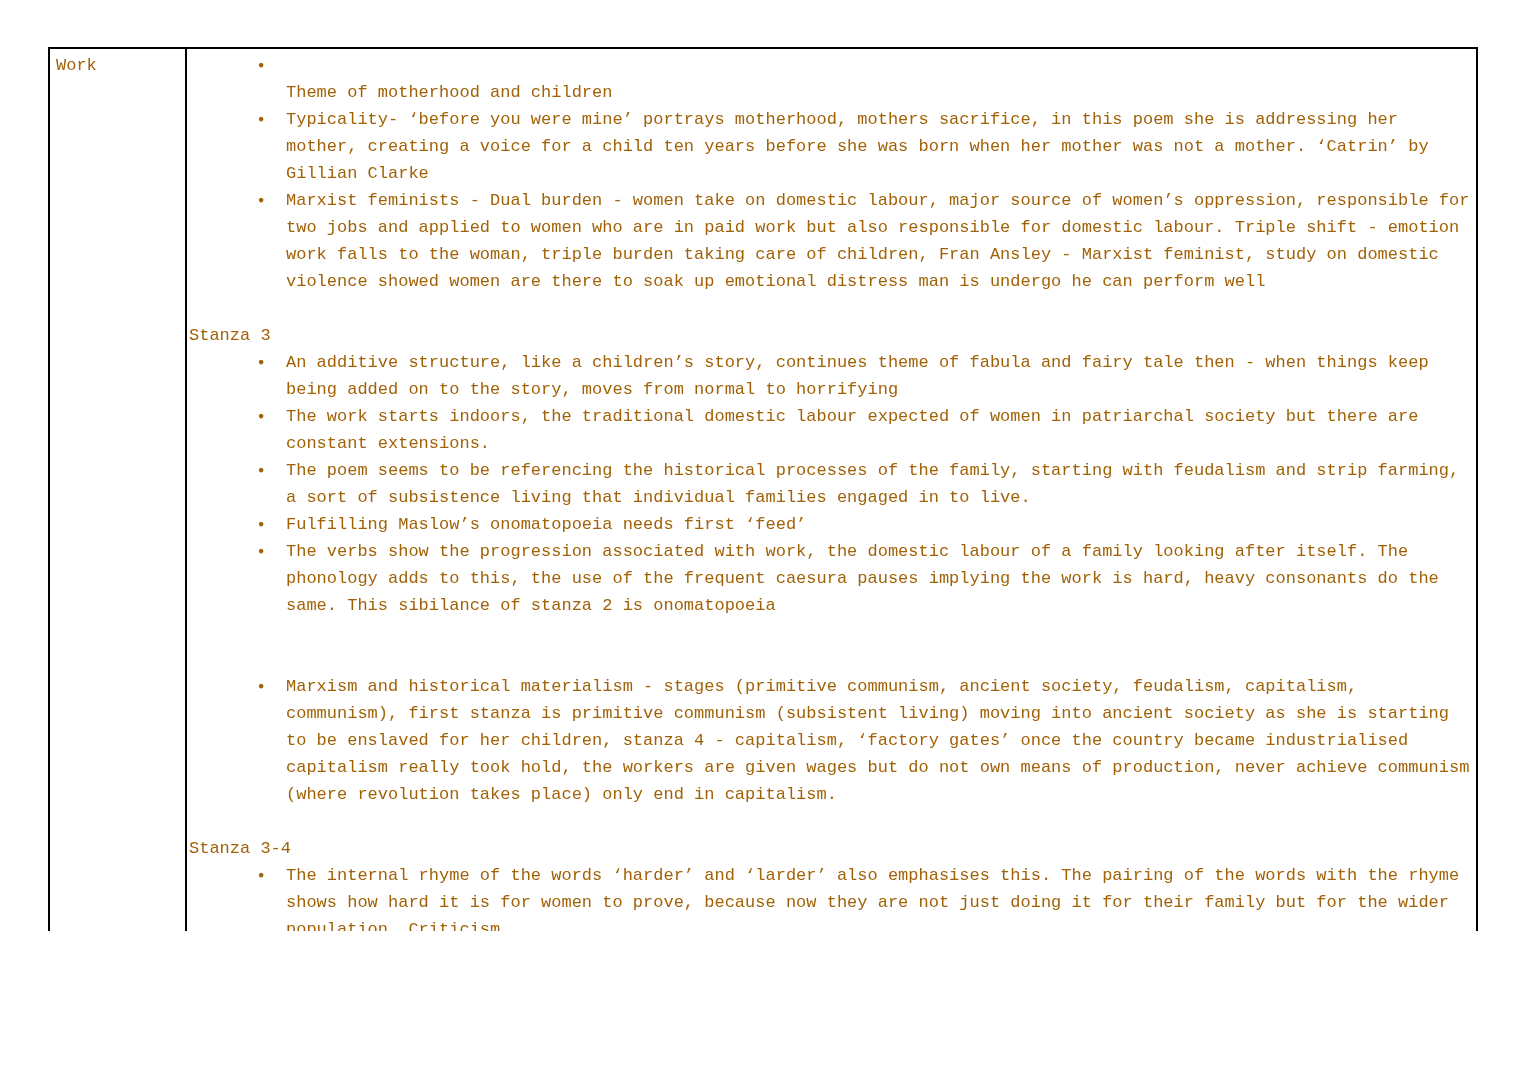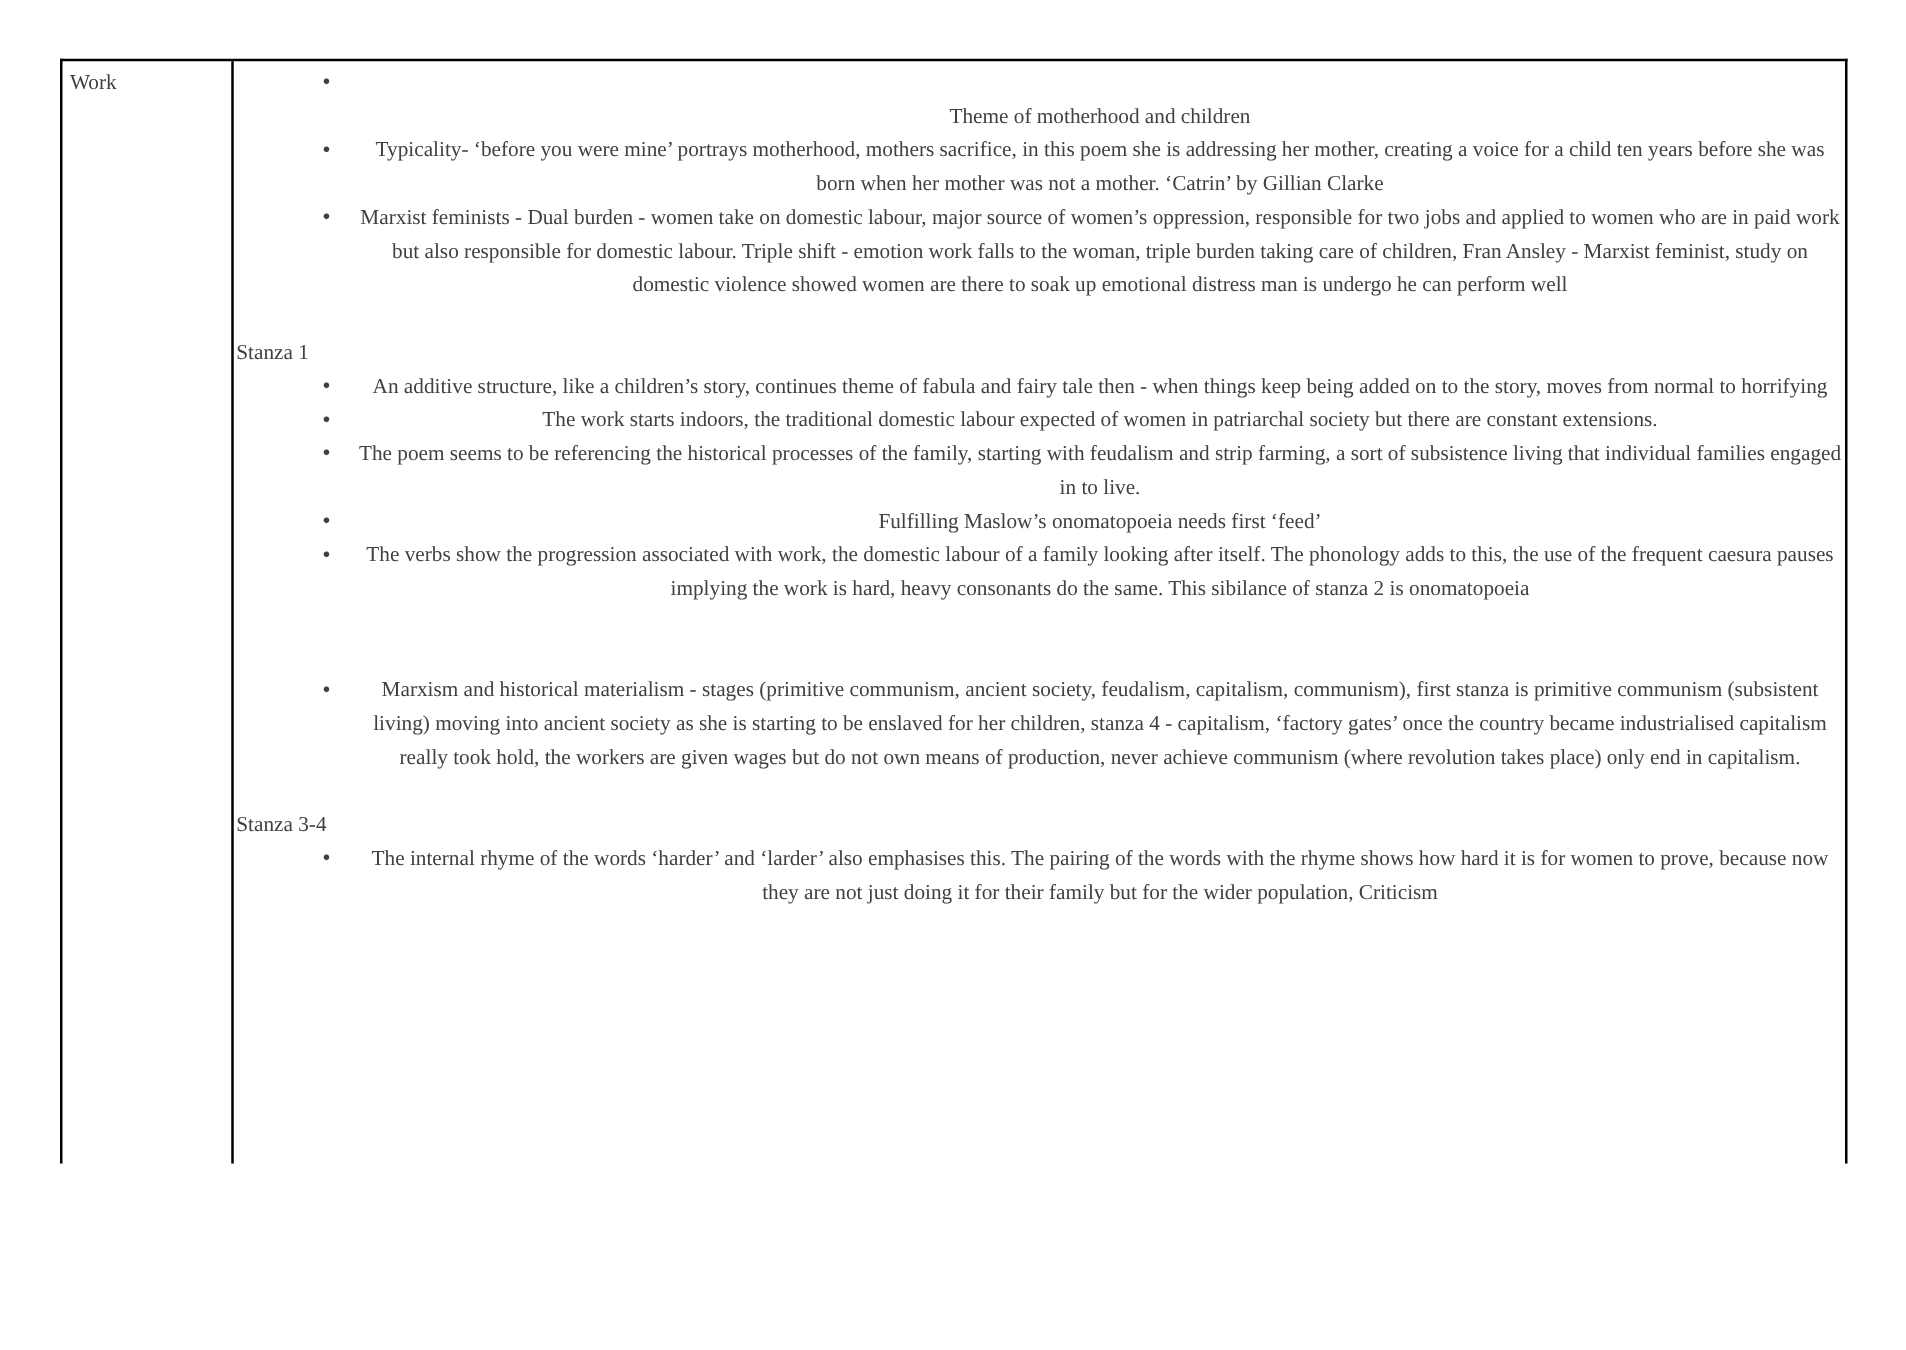--- a/index.html
+++ b/index.html
@@ -3,22 +3,22 @@
 <meta charset="utf-8">
 <style>
   * { margin: 0; padding: 0; box-sizing: border-box; }
   html, body { background: #ffffff; }
   .page {
     position: relative;
     width: 1525px;
     height: 931px;
     background: #ffffff;
     overflow: hidden;
-    font-family: Liberation Serif, serif;
-    color: #404040;
+    font-family: Liberation Mono, monospace;
+    color: #a16207;
     font-size: 17px;
     line-height: 27px;
   }
   .notes-table {
     position: absolute;
     left: 48px;
     top: 47px;
     width: 1430px;
     height: 1060px; 
     border: 2px solid #000000;
@@ -35,21 +35,20 @@
   }
   .cell-content {
     flex: 1;
     padding: 3px 2px 0 2px;
     overflow: hidden;
   }
   ul.bullets {
     list-style: none;
     margin: 0;
     padding: 0 0 0 97px;
-    text-align: center;
   }
   ul.bullets > li {
     position: relative;
   }
   ul.bullets > li::before {
     content: "\25CF"; 
     position: absolute;
     left: -28px;
     top: 0;
     font-size: 10.5px;
@@ -71,21 +70,21 @@
 
     <div class="cell-content">
 
       <ul class="bullets">
         <li><span class="bullet-text">
 Theme of motherhood and children</span></li>
         <li><span class="bullet-text">Typicality- ‘before you were mine’ portrays motherhood, mothers sacrifice, in this poem she is addressing her mother, creating a voice for a child ten years before she was born when her mother was not a mother. ‘Catrin’ by Gillian Clarke</span></li>
         <li><span class="bullet-text">Marxist feminists - Dual burden - women take on domestic labour, major source of women’s oppression, responsible for two jobs and applied to women who are in paid work but also responsible for domestic labour. Triple shift - emotion work falls to the woman, triple burden taking care of children, Fran Ansley - Marxist feminist, study on domestic violence showed women are there to soak up emotional distress man is undergo he can perform well</span></li>
       </ul>
 
-      <div class="section-heading">Stanza 1</div>
+      <div class="section-heading">Stanza 3</div>
 
       <ul class="bullets">
         <li><span class="bullet-text">An additive structure, like a children’s story, continues theme of fabula and fairy tale then - when things keep being added on to the story, moves from normal to horrifying</span></li>
         <li><span class="bullet-text">The work starts indoors, the traditional domestic labour expected of women in patriarchal society but there are constant extensions.</span></li>
         <li><span class="bullet-text">The poem seems to be referencing the historical processes of the family, starting with feudalism and strip farming, a sort of subsistence living that individual families engaged in to live.</span></li>
         <li><span class="bullet-text">Fulfilling Maslow’s onomatopoeia needs first ‘feed’</span></li>
         <li><span class="bullet-text">The verbs show the progression associated with work, the domestic labour of a family looking after itself. The phonology adds to this, the use of the frequent caesura pauses implying the work is hard, heavy consonants do the same. This sibilance of stanza 2 is onomatopoeia</span></li>
       </ul>
 
       <div class="gap-two-lines"></div>

